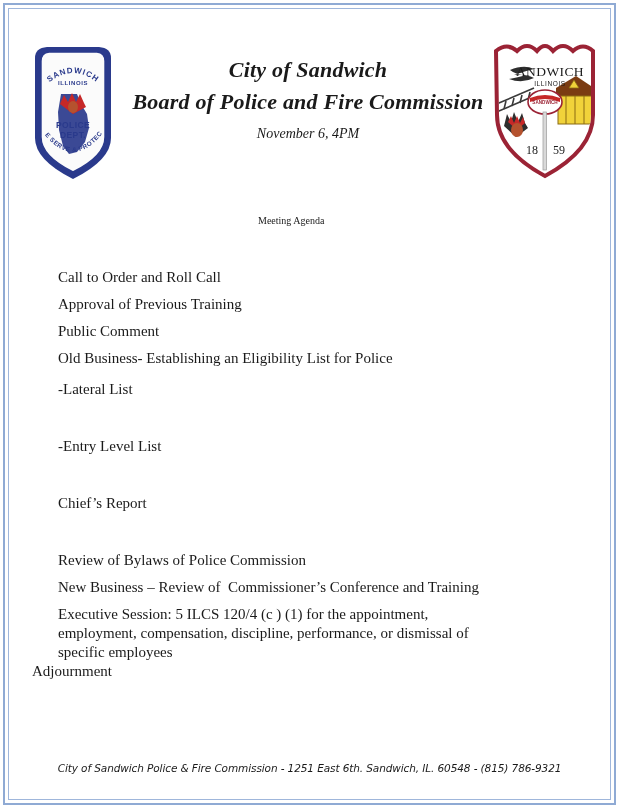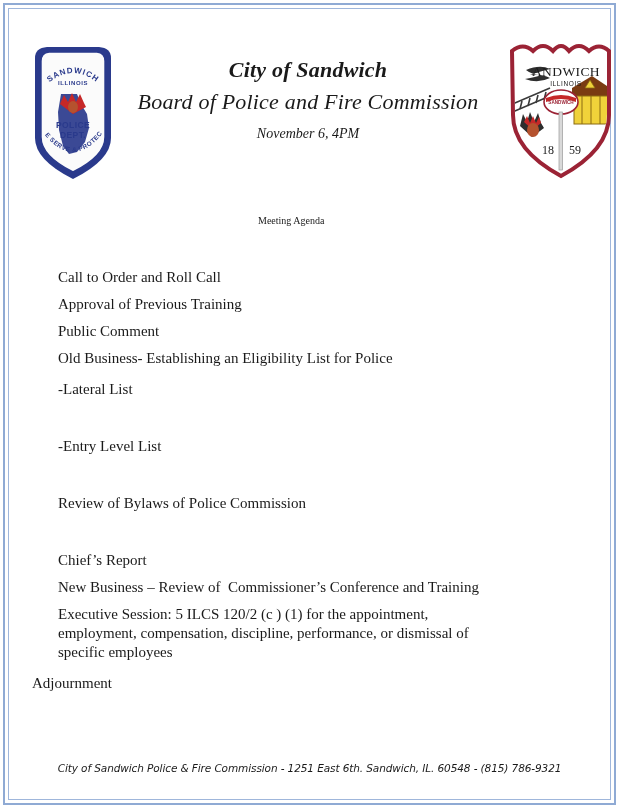--- a/index.html
+++ b/index.html
@@ -60,21 +60,21 @@
   .title-line1 {
     font-size: 22px;
     font-weight: bold;
     font-style: italic;
     letter-spacing: .2px;
     line-height: 30px;
     white-space: nowrap;
   }
   .title-line2 {
     font-size: 22px;
-    font-weight: normal;
+    font-weight: bold;
     font-style: italic;
     letter-spacing: .2px;
     line-height: 34px;
     white-space: nowrap;
   }
   .meeting-time {
     font-size: 14px;
     font-style: italic;
     line-height: 26px;
     margin-top: 2px;
@@ -84,21 +84,21 @@
   .police-badge {
     position: absolute;
     left: 15px;
     top: 32px;
     width: 96px;
     height: 142px;
   }
   
   .city-seal {
     position: absolute;
-    left: 496px;
+    left: 480px;
     top: 30px;
     width: 110px;
     height: 145px;
   }
 
   
   .agenda-heading {
     position: absolute;
     left: 248px;
     top: 205px;
@@ -239,23 +239,23 @@
 
     <div class="agenda-heading">Meeting Agenda</div>
 
     <div class="agenda-list">
         <div class="agenda-item">Call to Order and Roll Call</div>
         <div class="agenda-item" style="margin-top: 8px;">Approval of Previous Training</div>
         <div class="agenda-item" style="margin-top: 8px;">Public Comment</div>
         <div class="agenda-item" style="margin-top: 8px;">Old Business- Establishing an Eligibility List for Police</div>
         <div class="agenda-item indent" style="margin-top: 12px;">-Lateral List</div>
         <div class="agenda-item indent" style="margin-top: 38px;">-Entry Level List</div>
+        <div class="agenda-item" style="margin-top: 38px;">Chief’s Report</div>
         <div class="agenda-item indent" style="margin-top: 38px;">Review of Bylaws of Police Commission</div>
-        <div class="agenda-item" style="margin-top: 38px;">Chief’s Report</div>
         <div class="agenda-item" style="margin-top: 8px;">New Business – Review of  Commissioner’s Conference and Training</div>
-        <div class="agenda-item wrap" style="margin-top: 8px;">Executive Session: 5 ILCS 120/2 (c ) (1) for the appointment, employment, compensation, discipline, performance, or dismissal of specific employees</div>
-        <div class="agenda-item" style="margin-top: 12px; padding-left: 22px;">Adjournment</div>
+        <div class="agenda-item wrap" style="margin-top: 8px;">Executive Session: 5 ILCS 120/4 (c ) (1) for the appointment, employment, compensation, discipline, performance, or dismissal of specific employees</div>
+        <div class="agenda-item" style="margin-top: 0; padding-left: 22px;">Adjournment</div>
       </div>
 
     <div class="footer">City of Sandwich Police &amp; Fire Commission - 1251 East 6th. Sandwich, IL. 60548 - (815) 786-9321</div>
 
   </div>
 </div>
 
 </body></html>

